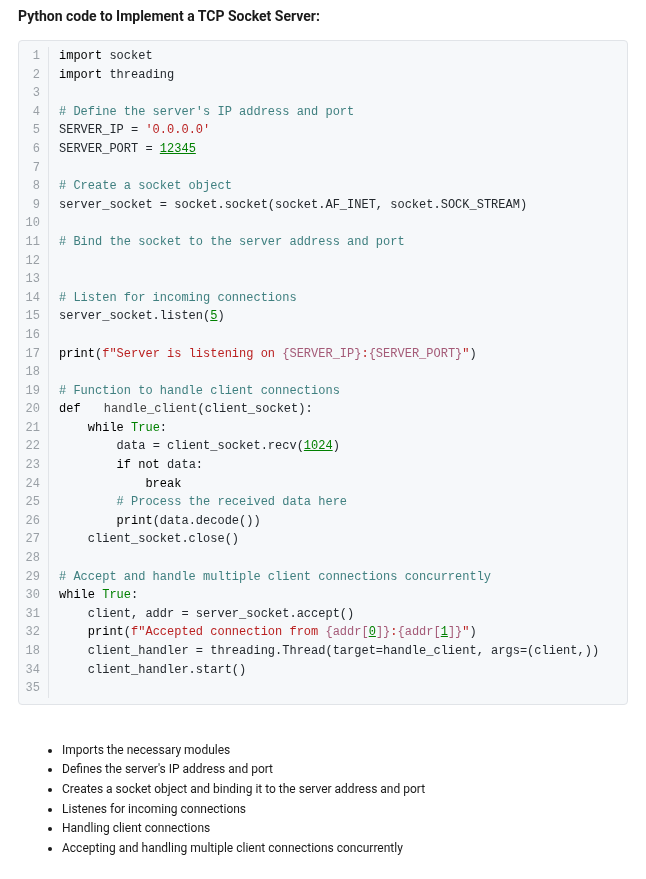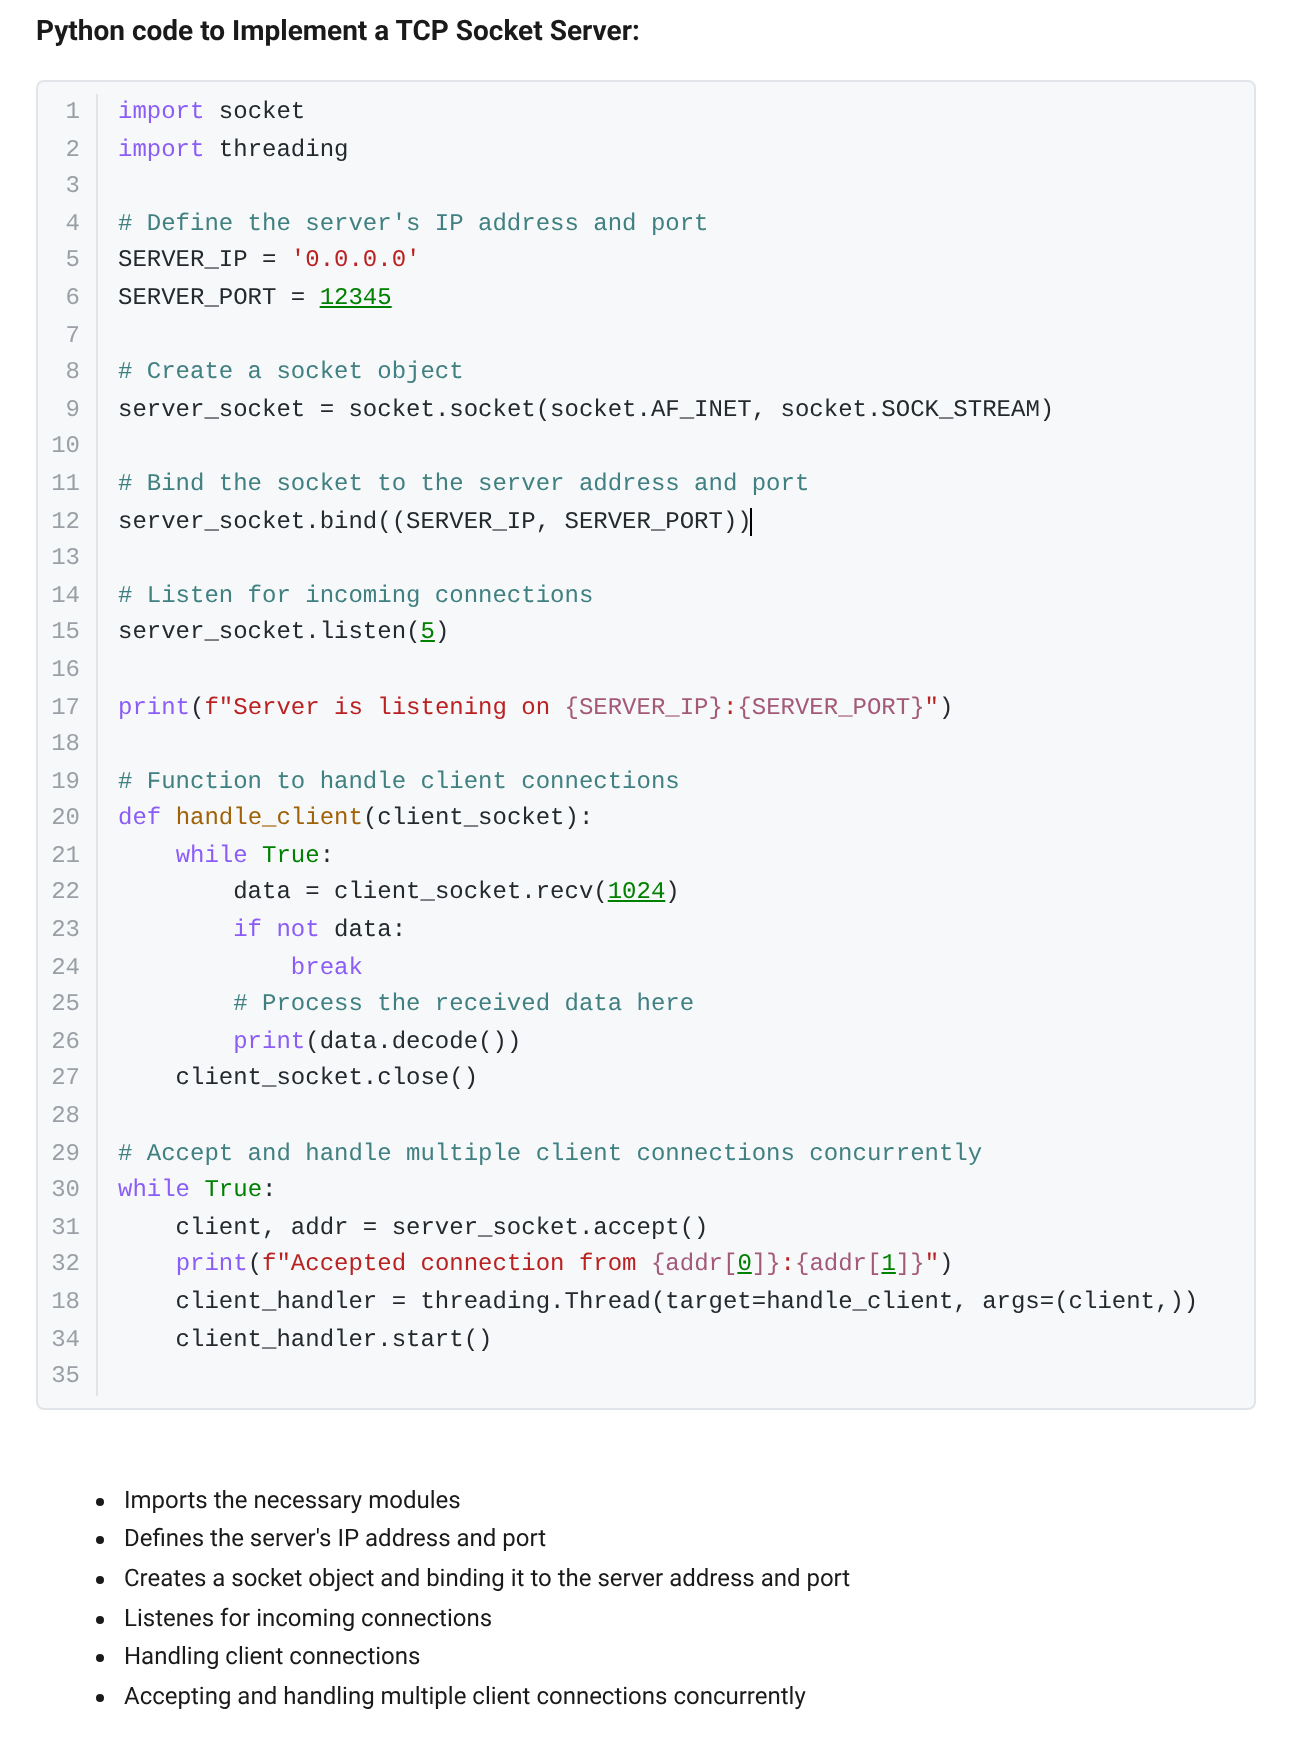--- a/index.html
+++ b/index.html
@@ -41,27 +41,27 @@
       padding-right: 8px;
       border-right: 1px solid #e1e4e8;
       user-select: none;
       flex-shrink: 0;
     }
     .code {
       padding-left: 10px;
       white-space: pre;
       color: #24292e;
     }
-    .kw { color: #8b5cf6; }
+    .kw { color: #000000; }
     .cm { color: #408080; }
     .str { color: #ba2121; }
     .fstr { color: #ba2121; }
     .finterp { color: #a45a77; font-weight: 400; }
     .num { color: #008000; text-decoration: underline; }
-    .fn { color: #a16207; }
+    .fn { color: #404040; margin-left: 16px; }
     .bool { color: #008000; font-family: Liberation Mono, monospace; }
     .bullets {
       margin: 0 0 30px 26px;
       padding-left: 18px;
       font-size: 12px;
       line-height: 1.55;
     }
     .bullets li {
       margin-bottom: 1px;
     }
@@ -115,21 +115,20 @@
     <div class="code-line">
       <div class="gutter">10</div>
       <div class="code"></div>
     </div>
     <div class="code-line">
       <div class="gutter">11</div>
       <div class="code"><span class="cm"># Bind the socket to the server address and port</span></div>
     </div>
     <div class="code-line">
       <div class="gutter">12</div>
-      <div class="code"><span>server_socket.bind((SERVER_IP, SERVER_PORT))</span><span class="cursor"></span></div>
     </div>
     <div class="code-line">
       <div class="gutter">13</div>
       <div class="code"></div>
     </div>
     <div class="code-line">
       <div class="gutter">14</div>
       <div class="code"><span class="cm"># Listen for incoming connections</span></div>
     </div>
     <div class="code-line">

